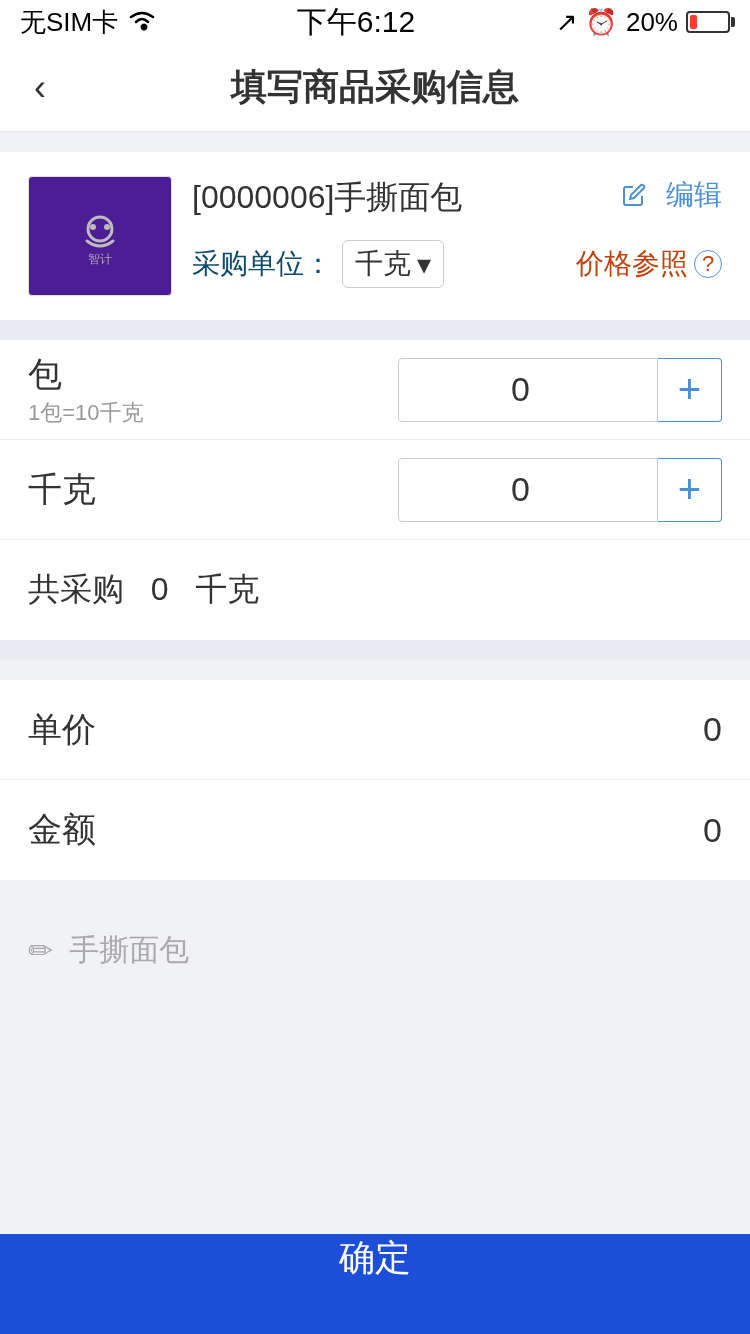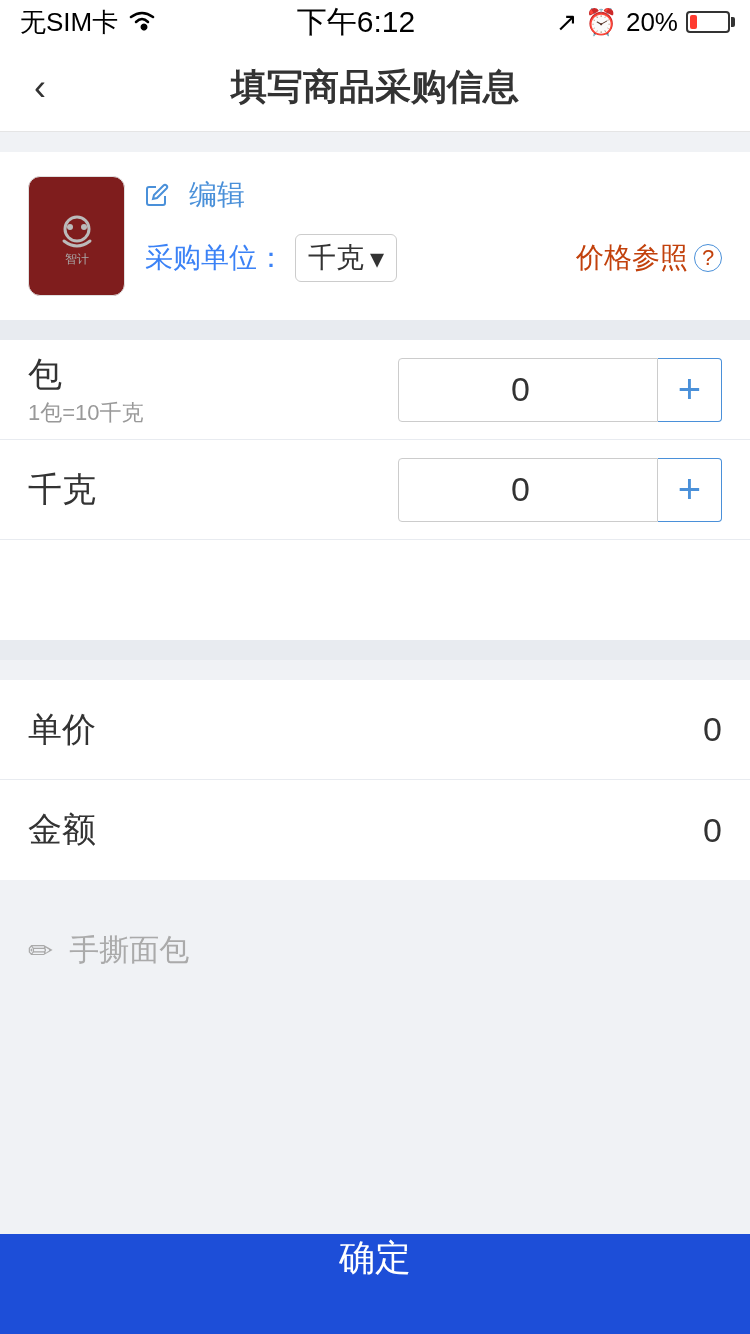--- a/index.html
+++ b/index.html
@@ -69,25 +69,25 @@
     
     .product-card {
       background: #fff;
       margin-top: 20px;
       padding: 24px 28px;
       display: flex;
       align-items: flex-start;
       gap: 20px;
     }
     .product-image {
-      width: 97px;
+      width: 144px;
       height: 120px;
-      background: #7f1d1d;
+      background: #4c1d95;
       border: 1px solid #e0e0e0;
-      border-radius: 12px;
+      border-radius: 4px;
       display: flex;
       align-items: center;
       justify-content: center;
       flex-shrink: 0;
       color: #aaa;
       font-size: 40px;
     }
     .product-info {
       flex: 1;
     }
@@ -111,21 +111,21 @@
       cursor: pointer;
       white-space: nowrap;
     }
     .purchase-unit-row {
       display: flex;
       justify-content: space-between;
       align-items: center;
     }
     .purchase-unit-label {
       font-size: 28px;
-      color: #3b82f6;
+      color: #0c4a6e;
       margin-right: 10px;
     }
     .unit-select {
       display: inline-flex;
       align-items: center;
       border: 1px solid #ccc;
       border-radius: 6px;
       padding: 4px 12px;
       font-size: 28px;
       color: #333;
@@ -334,20 +334,21 @@
     <svg width="70" height="70" viewBox="0 0 70 70">
       <circle cx="35" cy="28" r="12" fill="none" stroke="#bbb" stroke-width="3"></circle>
       <circle cx="28" cy="26" r="3" fill="#bbb"></circle>
       <circle cx="42" cy="26" r="3" fill="#bbb"></circle>
       <path d="M22 40 Q35 50 48 40" fill="none" stroke="#bbb" stroke-width="3" stroke-linecap="round"></path>
       <text x="35" y="62" text-anchor="middle" font-size="12" fill="#aaa">智计</text>
     </svg>
   </div>
   <div class="product-info">
     <div class="product-name-row">
+      <span class="product-name">[0000006]手撕面包</span>
       <span class="edit-link">
         <svg width="24" height="24" viewBox="0 0 24 24" fill="none" stroke="#4a90d9" stroke-width="2">
           <path d="M11 4H4a2 2 0 0 0-2 2v14a2 2 0 0 0 2 2h14a2 2 0 0 0 2-2v-7"></path>
           <path d="M18.5 2.5a2.121 2.121 0 0 1 3 3L12 15l-4 1 1-4 9.5-9.5z"></path>
         </svg>
         <span>编辑</span>
       </span>
     </div>
     <div class="purchase-unit-row">
       <div style="display:flex;align-items:center;">
@@ -385,20 +386,27 @@
       <span class="input-label-main">千克</span>
     </div>
     <div class="input-field-wrapper">
       <input type="number" class="input-number" value="0" style="">
       <div class="plus-btn">+</div>
     </div>
   </div>
 </div>
 
 <div class="summary-row">
+  <span class="summary-text">
+    <span>共采购</span>
+    &nbsp;
+    <span>0</span>
+    &nbsp;
+    <span>千克</span>
+  </span>
 </div>
 
 <div class="section-divider"></div>
 
 <div class="price-section">
   <div class="price-row">
     <span class="price-label">单价</span>
     <span class="price-value">0</span>
   </div>
   <div class="price-row">

